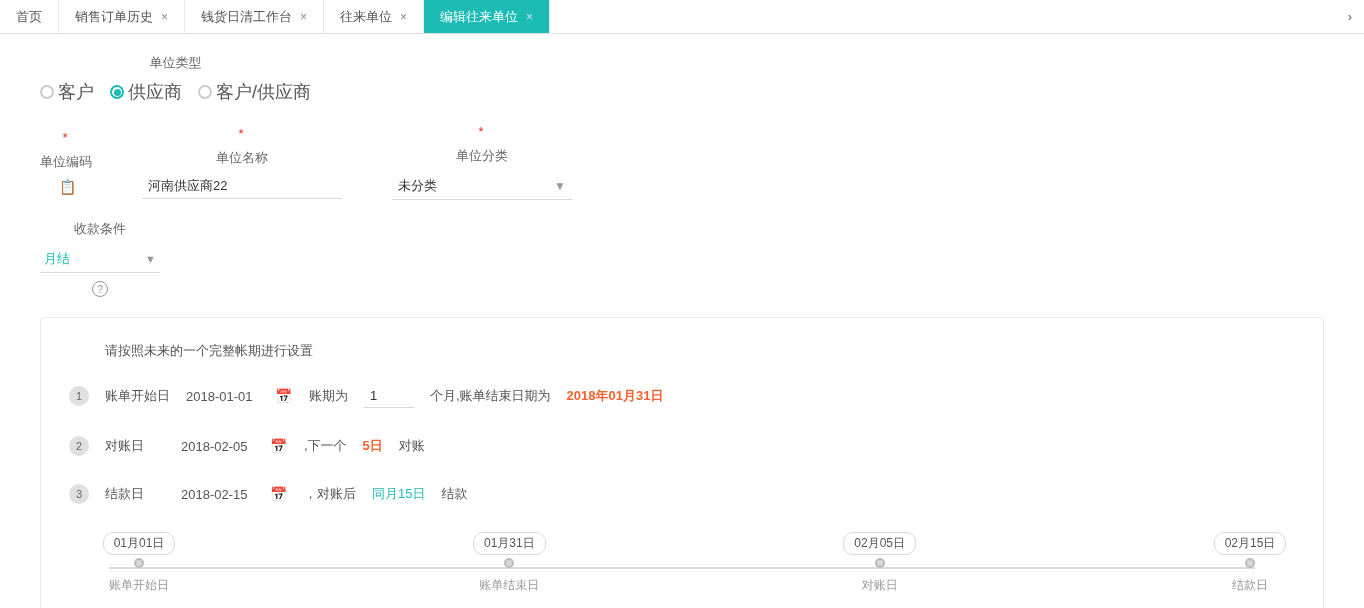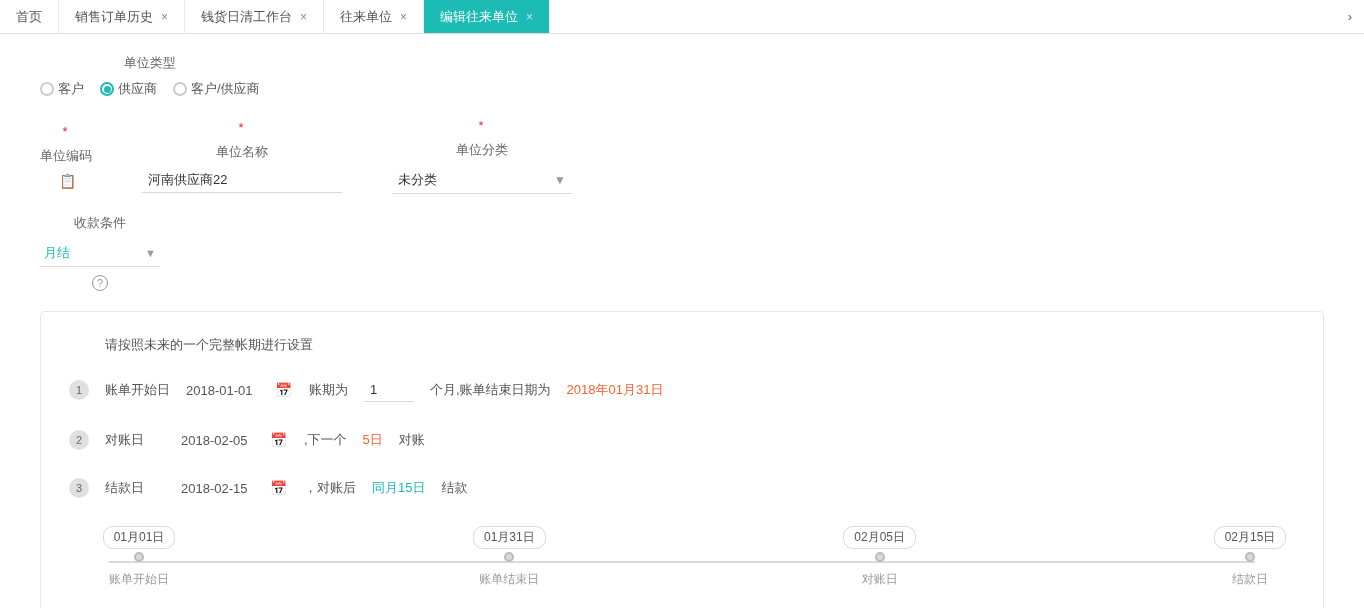--- a/index.html
+++ b/index.html
@@ -83,21 +83,21 @@
     .radio-group {
       display: flex;
       align-items: center;
       gap: 16px;
     }
     .radio-item {
       display: flex;
       align-items: center;
       gap: 4px;
       cursor: pointer;
-      font-size: 13px;
+      font-size: 18px;
       color: #555;
     }
     .radio-circle {
       width: 14px;
       height: 14px;
       border-radius: 50%;
       border: 2px solid #ccc;
       display: inline-flex;
       align-items: center;
       justify-content: center;
@@ -228,21 +228,21 @@
       display: flex;
       align-items: center;
       gap: 19px;
     }
     .description-text {
       font-size: 13px;
       color: #555;
     }
     .highlight-orange {
       color: #f5622d;
-      font-weight: 400;
+      font-weight: 700;
     }
     .highlight-blue {
       color: #1cbbb4;
       font-weight: 500;
     }
 
     .full-line {
       position: absolute;
       top: 50%;
       left: 20px;

